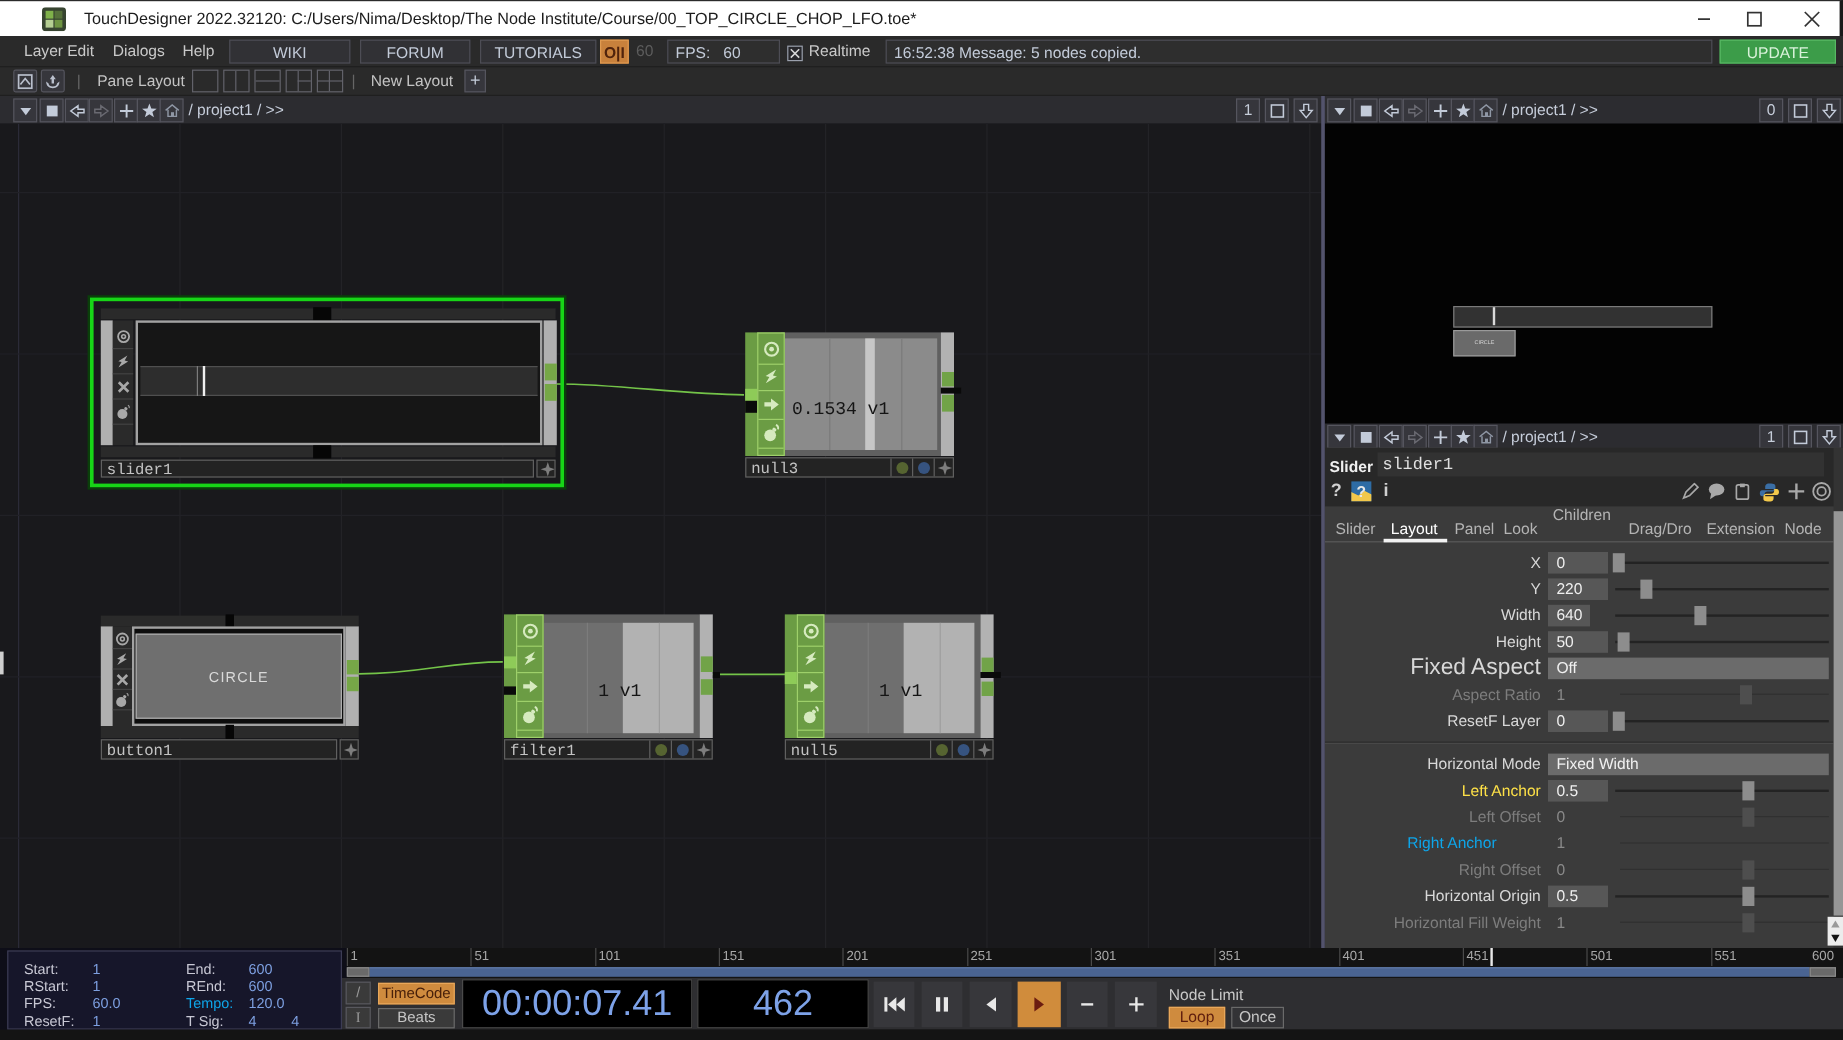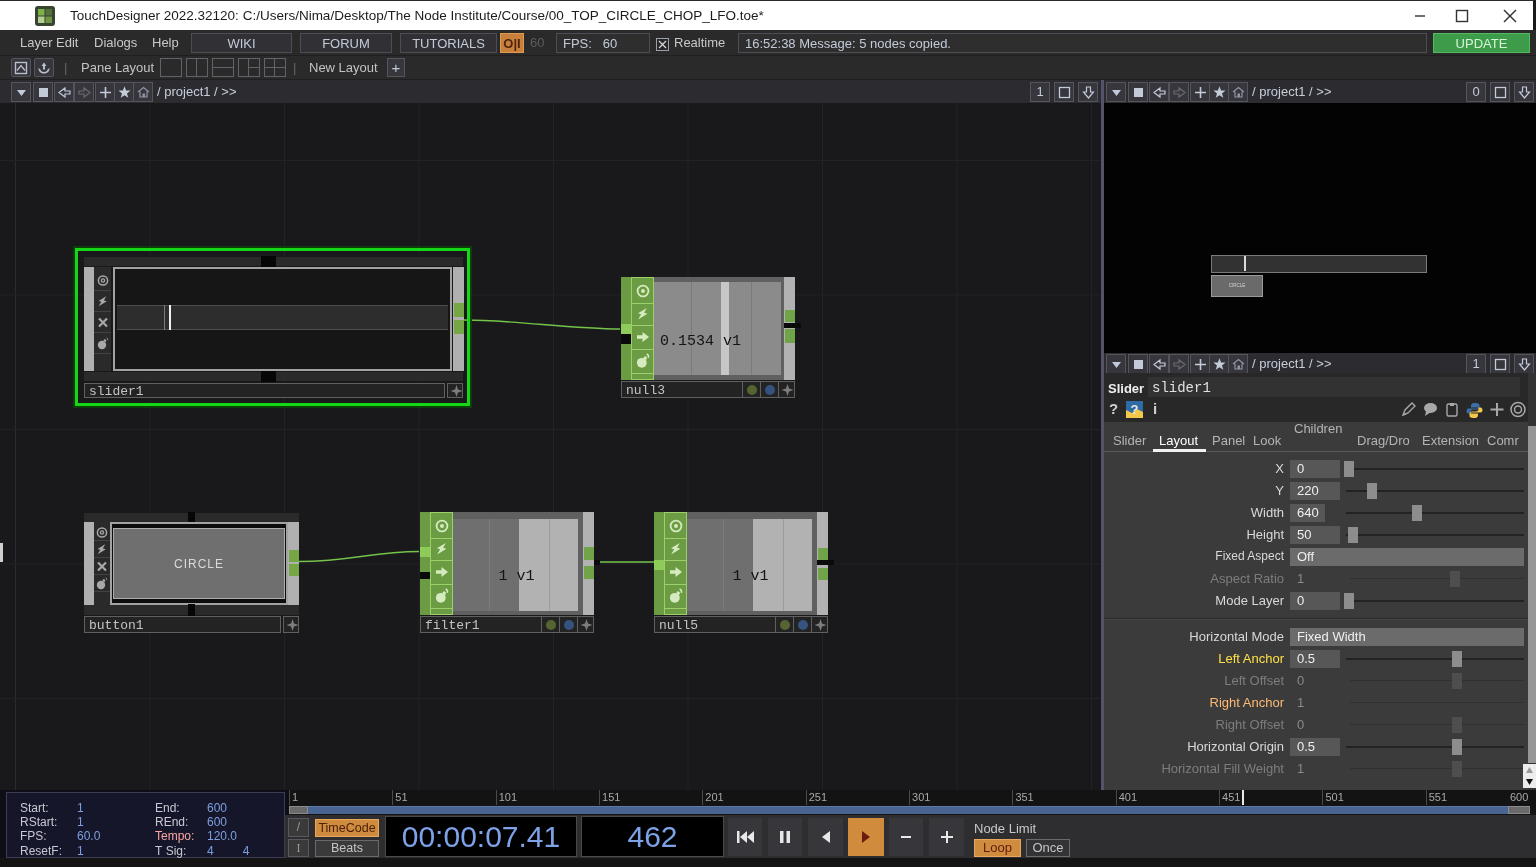--- a/index.html
+++ b/index.html
@@ -591,60 +591,60 @@
         <circle cx="9" cy="8.5" r="3.5" fill="none" stroke="#a8a8a8" stroke-width="1.5"></circle>
       </svg>
     </div>
     <div class="a" style="left: 9px; top: 60px; font-size: 13px; color: rgb(180, 180, 180);">Slider</div>
     <div class="a" style="left: 55px; top: 60px; font-size: 13px; color: rgb(255, 255, 255);">Layout</div>
     <div class="a" style="left: 108px; top: 60px; font-size: 13px; color: rgb(180, 180, 180);">Panel</div>
     <div class="a" style="left: 149px; top: 60px; font-size: 13px; color: rgb(180, 180, 180);">Look</div>
     <div class="a" style="left: 190px; top: 48px; font-size: 13px; color: rgb(180, 180, 180);">Children</div>
     <div class="a" style="left: 253px; top: 60px; font-size: 13px; color: rgb(180, 180, 180);">Drag/Dro</div>
     <div class="a" style="left: 318px; top: 60px; font-size: 13px; color: rgb(180, 180, 180);">Extension</div>
-    <div class="a" style="left: 383px; top: 60px; font-size: 13px; color: rgb(180, 180, 180);">Comr</div>
+    <div class="a" style="left: 383px; top: 60px; font-size: 13px; color: rgb(180, 180, 180);">Node</div>
     <div class="a" style="left: 0px; top: 78px; width: 424px; height: 1px; background: rgb(90, 90, 90);"></div>
     <div class="a" style="left: 49px; top: 76px; width: 53px; height: 3px; background: rgb(242, 242, 242);"></div>
     <div class="a" style="left: 0px; top: 87px; width: 180px; height: 17px; font-size: 13px; color: rgb(216, 216, 216); text-align: right; line-height: 17px;">X</div>
     <div class="a" style="left: 186px; top: 87px; width: 50px; height: 18px; background: rgb(87, 87, 87); color: rgb(239, 239, 239); font-size: 13px; line-height: 18px;"><span style="margin-left:7px">0</span></div>
     <div class="a" style="left: 242px; top: 95px; width: 178px; height: 2px; background: rgb(35, 35, 35);"></div>
     <div class="a" style="left: 240px; top: 88px; width: 10px; height: 16px; background: rgb(141, 141, 141);"></div>
     <div class="a" style="left: 0px; top: 109px; width: 180px; height: 17px; font-size: 13px; color: rgb(216, 216, 216); text-align: right; line-height: 17px;">Y</div>
     <div class="a" style="left: 186px; top: 109px; width: 50px; height: 18px; background: rgb(87, 87, 87); color: rgb(239, 239, 239); font-size: 13px; line-height: 18px;"><span style="margin-left:7px">220</span></div>
     <div class="a" style="left: 242px; top: 117px; width: 178px; height: 2px; background: rgb(35, 35, 35);"></div>
     <div class="a" style="left: 263px; top: 110px; width: 10px; height: 16px; background: rgb(141, 141, 141);"></div>
     <div class="a" style="left: 0px; top: 131px; width: 180px; height: 17px; font-size: 13px; color: rgb(216, 216, 216); text-align: right; line-height: 17px;">Width</div>
     <div class="a" style="left: 186px; top: 131px; width: 35px; height: 18px; background: rgb(87, 87, 87); color: rgb(239, 239, 239); font-size: 13px; line-height: 18px;"><span style="margin-left:7px">640</span></div>
     <div class="a" style="left: 242px; top: 139px; width: 178px; height: 2px; background: rgb(35, 35, 35);"></div>
     <div class="a" style="left: 308px; top: 132px; width: 10px; height: 16px; background: rgb(141, 141, 141);"></div>
     <div class="a" style="left: 0px; top: 153px; width: 180px; height: 17px; font-size: 13px; color: rgb(216, 216, 216); text-align: right; line-height: 17px;">Height</div>
     <div class="a" style="left: 186px; top: 153px; width: 50px; height: 18px; background: rgb(87, 87, 87); color: rgb(239, 239, 239); font-size: 13px; line-height: 18px;"><span style="margin-left:7px">50</span></div>
     <div class="a" style="left: 242px; top: 161px; width: 178px; height: 2px; background: rgb(35, 35, 35);"></div>
     <div class="a" style="left: 244px; top: 154px; width: 10px; height: 16px; background: rgb(141, 141, 141);"></div>
-    <div class="a" style="left: 0px; top: 175px; width: 180px; height: 17px; font-size: 12px; color: rgb(216, 216, 216); text-align: right; line-height: 17px;">Fixed Aspect</div>
+    <div class="a" style="left: 0px; top: 175px; width: 180px; height: 17px; font-size: 19px; color: rgb(216, 216, 216); text-align: right; line-height: 17px;">Fixed Aspect</div>
     <div class="a" style="left: 186px; top: 175px; width: 234px; height: 18px; background: rgb(107, 107, 107); color: rgb(240, 240, 240); font-size: 13px; line-height: 18px;"><span style="margin-left:7px">Off</span></div>
     <div class="a" style="left: 0px; top: 197px; width: 180px; height: 17px; font-size: 13px; color: rgb(125, 125, 125); text-align: right; line-height: 17px;">Aspect Ratio</div>
     <div class="a" style="left: 193px; top: 197px; width: 50px; height: 18px; color: rgb(138, 138, 138); font-size: 13px; line-height: 18px;">1</div>
     <div class="a" style="left: 246px; top: 205px; width: 174px; height: 1px; background: rgb(48, 48, 48);"></div>
     <div class="a" style="left: 346px; top: 198px; width: 10px; height: 16px; background: rgb(78, 78, 78);"></div>
-    <div class="a" style="left: 0px; top: 219px; width: 180px; height: 17px; font-size: 13px; color: rgb(216, 216, 216); text-align: right; line-height: 17px;">Mode Layer</div>
+    <div class="a" style="left: 0px; top: 219px; width: 180px; height: 17px; font-size: 13px; color: rgb(216, 216, 216); text-align: right; line-height: 17px;">ResetF Layer</div>
     <div class="a" style="left: 186px; top: 219px; width: 50px; height: 18px; background: rgb(87, 87, 87); color: rgb(239, 239, 239); font-size: 13px; line-height: 18px;"><span style="margin-left:7px">0</span></div>
     <div class="a" style="left: 242px; top: 227px; width: 178px; height: 2px; background: rgb(35, 35, 35);"></div>
     <div class="a" style="left: 240px; top: 220px; width: 10px; height: 16px; background: rgb(141, 141, 141);"></div>
     <div class="a" style="left: 0px; top: 255px; width: 180px; height: 17px; font-size: 13px; color: rgb(216, 216, 216); text-align: right; line-height: 17px;">Horizontal Mode</div>
     <div class="a" style="left: 186px; top: 255px; width: 234px; height: 18px; background: rgb(107, 107, 107); color: rgb(240, 240, 240); font-size: 13px; line-height: 18px;"><span style="margin-left:7px">Fixed Width</span></div>
     <div class="a" style="left: 0px; top: 277px; width: 180px; height: 17px; font-size: 13px; color: #fde047; text-align: right; line-height: 17px;">Left Anchor</div>
     <div class="a" style="left: 186px; top: 277px; width: 50px; height: 18px; background: rgb(87, 87, 87); color: rgb(239, 239, 239); font-size: 13px; line-height: 18px;"><span style="margin-left:7px">0.5</span></div>
     <div class="a" style="left: 242px; top: 285px; width: 178px; height: 2px; background: rgb(35, 35, 35);"></div>
     <div class="a" style="left: 348px; top: 278px; width: 10px; height: 16px; background: rgb(141, 141, 141);"></div>
     <div class="a" style="left: 0px; top: 299px; width: 180px; height: 17px; font-size: 13px; color: rgb(125, 125, 125); text-align: right; line-height: 17px;">Left Offset</div>
     <div class="a" style="left: 193px; top: 299px; width: 50px; height: 18px; color: rgb(138, 138, 138); font-size: 13px; line-height: 18px;">0</div>
     <div class="a" style="left: 246px; top: 307px; width: 174px; height: 1px; background: rgb(48, 48, 48);"></div>
     <div class="a" style="left: 348px; top: 300px; width: 10px; height: 16px; background: rgb(78, 78, 78);"></div>
-    <div class="a" style="left: 0px; top: 321px; width: 180px; height: 17px; font-size: 13px; color: #fdba74; text-align: right; line-height: 17px;">Right Anchor</div>
+    <div class="a" style="left: 16px; top: 321px; width: 180px; height: 17px; font-size: 13px; color: #0ea5e9; text-align: center; line-height: 17px;">Right Anchor</div>
     <div class="a" style="left: 193px; top: 321px; width: 50px; height: 18px; color: rgb(138, 138, 138); font-size: 13px; line-height: 18px;">1</div>
     <div class="a" style="left: 246px; top: 329px; width: 174px; height: 1px; background: rgb(48, 48, 48);"></div>
     <div class="a" style="left: 0px; top: 343px; width: 180px; height: 17px; font-size: 13px; color: rgb(125, 125, 125); text-align: right; line-height: 17px;">Right Offset</div>
     <div class="a" style="left: 193px; top: 343px; width: 50px; height: 18px; color: rgb(138, 138, 138); font-size: 13px; line-height: 18px;">0</div>
     <div class="a" style="left: 246px; top: 351px; width: 174px; height: 1px; background: rgb(48, 48, 48);"></div>
     <div class="a" style="left: 348px; top: 344px; width: 10px; height: 16px; background: rgb(78, 78, 78);"></div>
     <div class="a" style="left: 0px; top: 365px; width: 180px; height: 17px; font-size: 13px; color: rgb(216, 216, 216); text-align: right; line-height: 17px;">Horizontal Origin</div>
     <div class="a" style="left: 186px; top: 365px; width: 50px; height: 18px; background: rgb(87, 87, 87); color: rgb(239, 239, 239); font-size: 13px; line-height: 18px;"><span style="margin-left:7px">0.5</span></div>
     <div class="a" style="left: 242px; top: 373px; width: 178px; height: 2px; background: rgb(35, 35, 35);"></div>
     <div class="a" style="left: 348px; top: 366px; width: 10px; height: 16px; background: rgb(141, 141, 141);"></div>
@@ -671,21 +671,21 @@
       <div class="a" style="left: 13px; top: 8px; font-size: 12px; color: rgb(200, 200, 212);">Start:</div>
       <div class="a" style="left: 70px; top: 8px; font-size: 12px; color: rgb(125, 159, 224);">1</div>
       <div class="a" style="left: 148px; top: 8px; font-size: 12px; color: rgb(200, 200, 212);">End:</div>
       <div class="a" style="left: 200px; top: 8px; font-size: 12px; color: rgb(125, 159, 224); white-space: pre;">600</div>
       <div class="a" style="left: 13px; top: 22.2px; font-size: 12px; color: rgb(200, 200, 212);">RStart:</div>
       <div class="a" style="left: 70px; top: 22.2px; font-size: 12px; color: rgb(125, 159, 224);">1</div>
       <div class="a" style="left: 148px; top: 22.2px; font-size: 12px; color: rgb(200, 200, 212);">REnd:</div>
       <div class="a" style="left: 200px; top: 22.2px; font-size: 12px; color: rgb(125, 159, 224); white-space: pre;">600</div>
       <div class="a" style="left: 13px; top: 36.4px; font-size: 12px; color: rgb(200, 200, 212);">FPS:</div>
       <div class="a" style="left: 70px; top: 36.4px; font-size: 12px; color: rgb(125, 159, 224);">60.0</div>
-      <div class="a" style="left: 148px; top: 36.4px; font-size: 12px; color: #fca5a5;">Tempo:</div>
+      <div class="a" style="left: 148px; top: 36.4px; font-size: 12px; color: #0ea5e9;">Tempo:</div>
       <div class="a" style="left: 200px; top: 36.4px; font-size: 12px; color: rgb(125, 159, 224); white-space: pre; text-align: right;">120.0</div>
       <div class="a" style="left: 13px; top: 50.6px; font-size: 12px; color: rgb(200, 200, 212);">ResetF:</div>
       <div class="a" style="left: 70px; top: 50.6px; font-size: 12px; color: rgb(125, 159, 224);">1</div>
       <div class="a" style="left: 148px; top: 50.6px; font-size: 12px; color: rgb(200, 200, 212);">T&nbsp;Sig:</div>
       <div class="a" style="left: 200px; top: 50.6px; font-size: 12px; color: rgb(125, 159, 224); white-space: pre;">4<span style="display:inline-block;width:29px"></span>4</div>
     </div>
     <div class="a" style="left: 289px; top: 0px; width: 1247px; height: 15px; background: rgb(19, 19, 19);"></div>
     <div class="a" style="left: 289px; top: 0px; width: 1px; height: 15px; background: rgb(74, 74, 74);"></div>
     <div class="a" style="left: 292px; top: 1px; font-size: 11px; color: rgb(168, 168, 168);">1</div>
     <div class="a" style="left: 392.34px; top: 0px; width: 1px; height: 15px; background: rgb(74, 74, 74);"></div>

